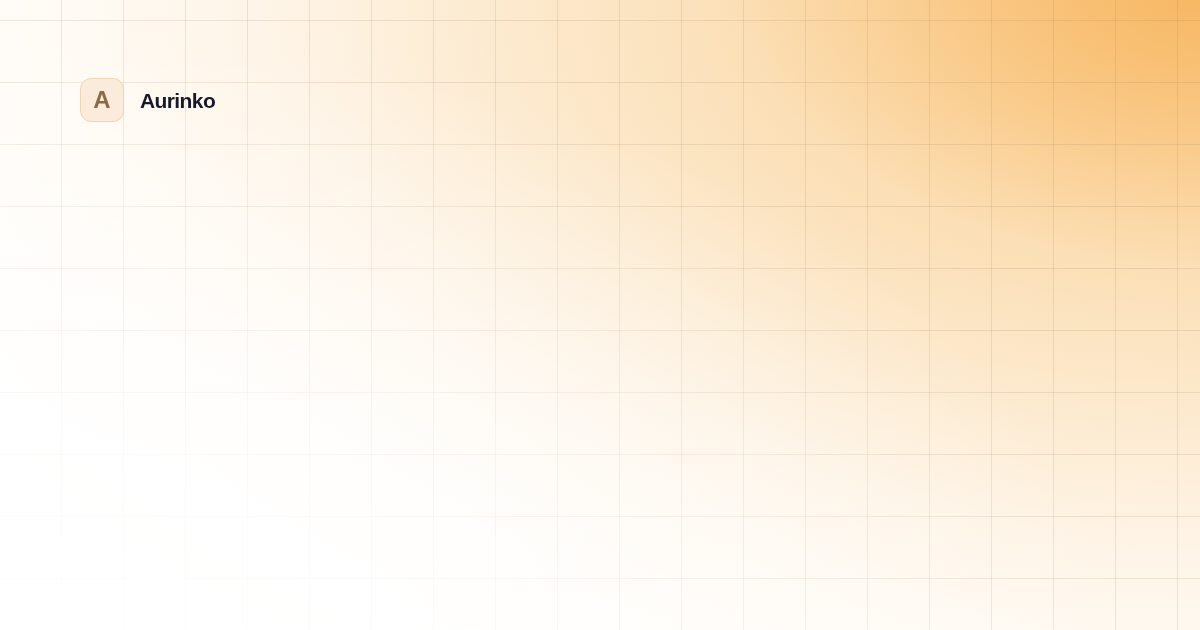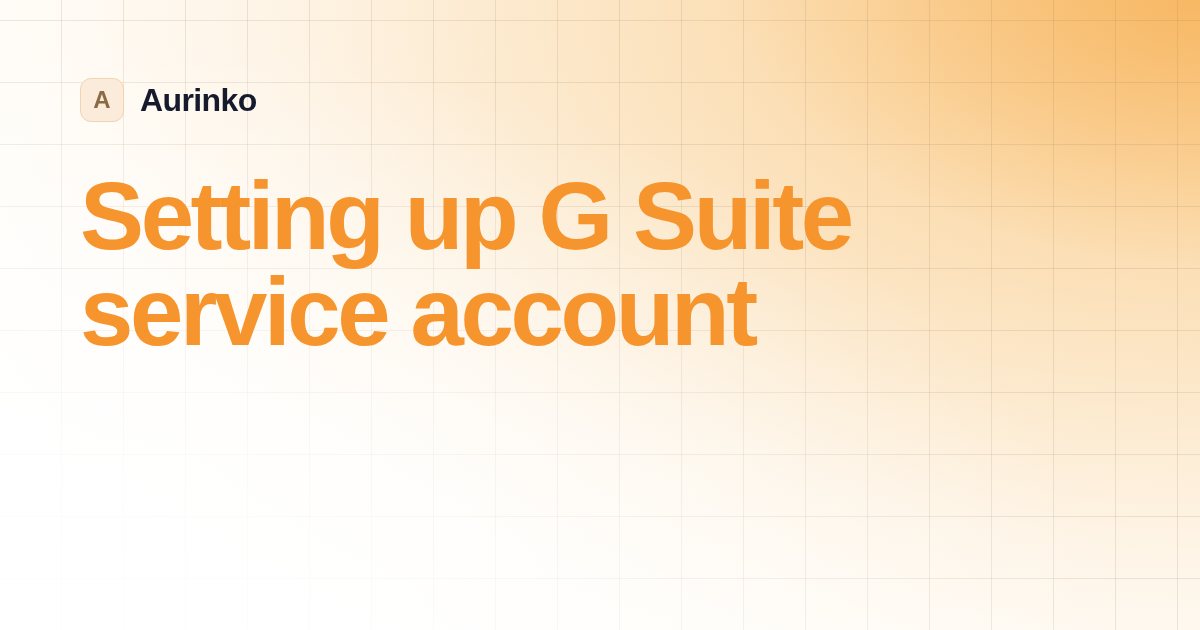--- a/index.html
+++ b/index.html
@@ -105,21 +105,21 @@
 
   .brand-badge-letter {
     font-size: 24px;
     font-weight: 700;
     color: #8B6A45;
     line-height: 1;
     letter-spacing: 0.2px;
   }
 
   .brand-name {
-    font-size: 32px;
+    font-size: 21px;
     font-weight: 700;
     color: #151B2D;
     letter-spacing: -0.6px;
     line-height: 1;
   }
 
   .headline {
     margin: 44px 0 0 0;
     font-size: 96px;
     line-height: 96px;
@@ -153,18 +153,16 @@
 
   <div class="content">
 
     <div class="brand">
       <div class="brand-badge">
         <span class="brand-badge-letter">A</span>
       </div>
       <span class="brand-name">Aurinko</span>
     </div>
 
-    <h1 class="headline">Setting up G Suite
-service account</h1>
 
 
   </div>
 </div>
 
 </body></html>

